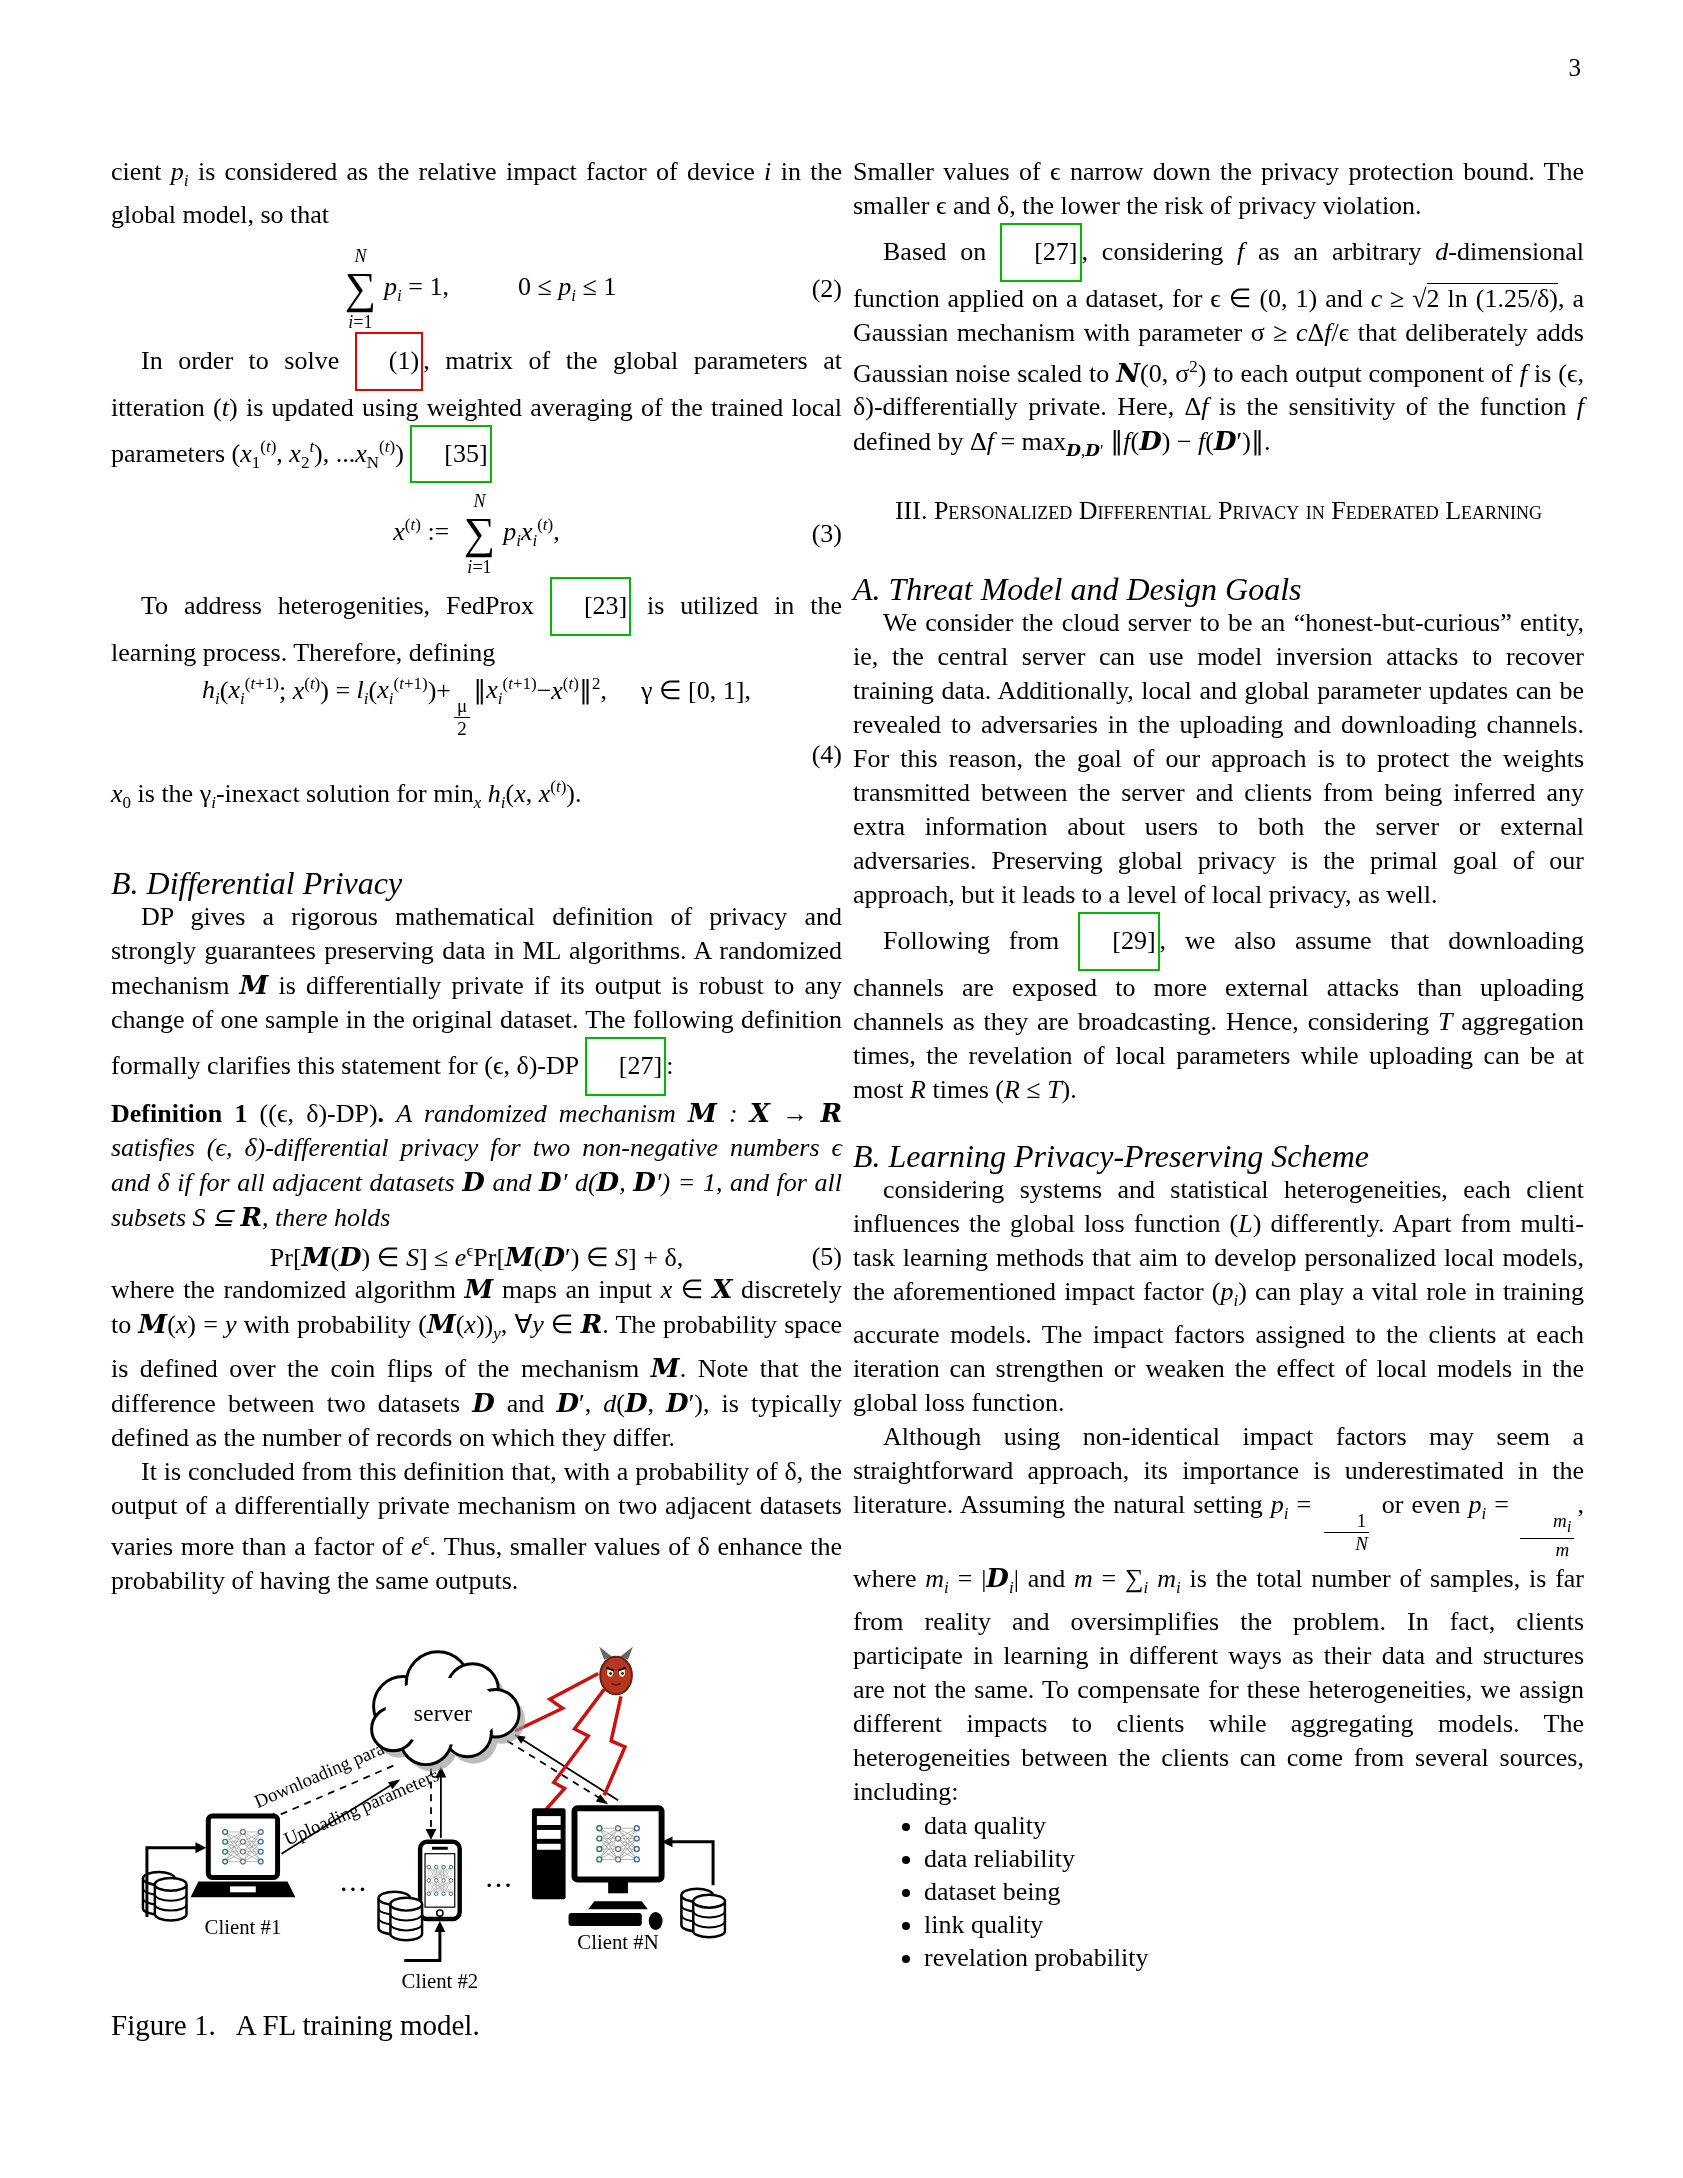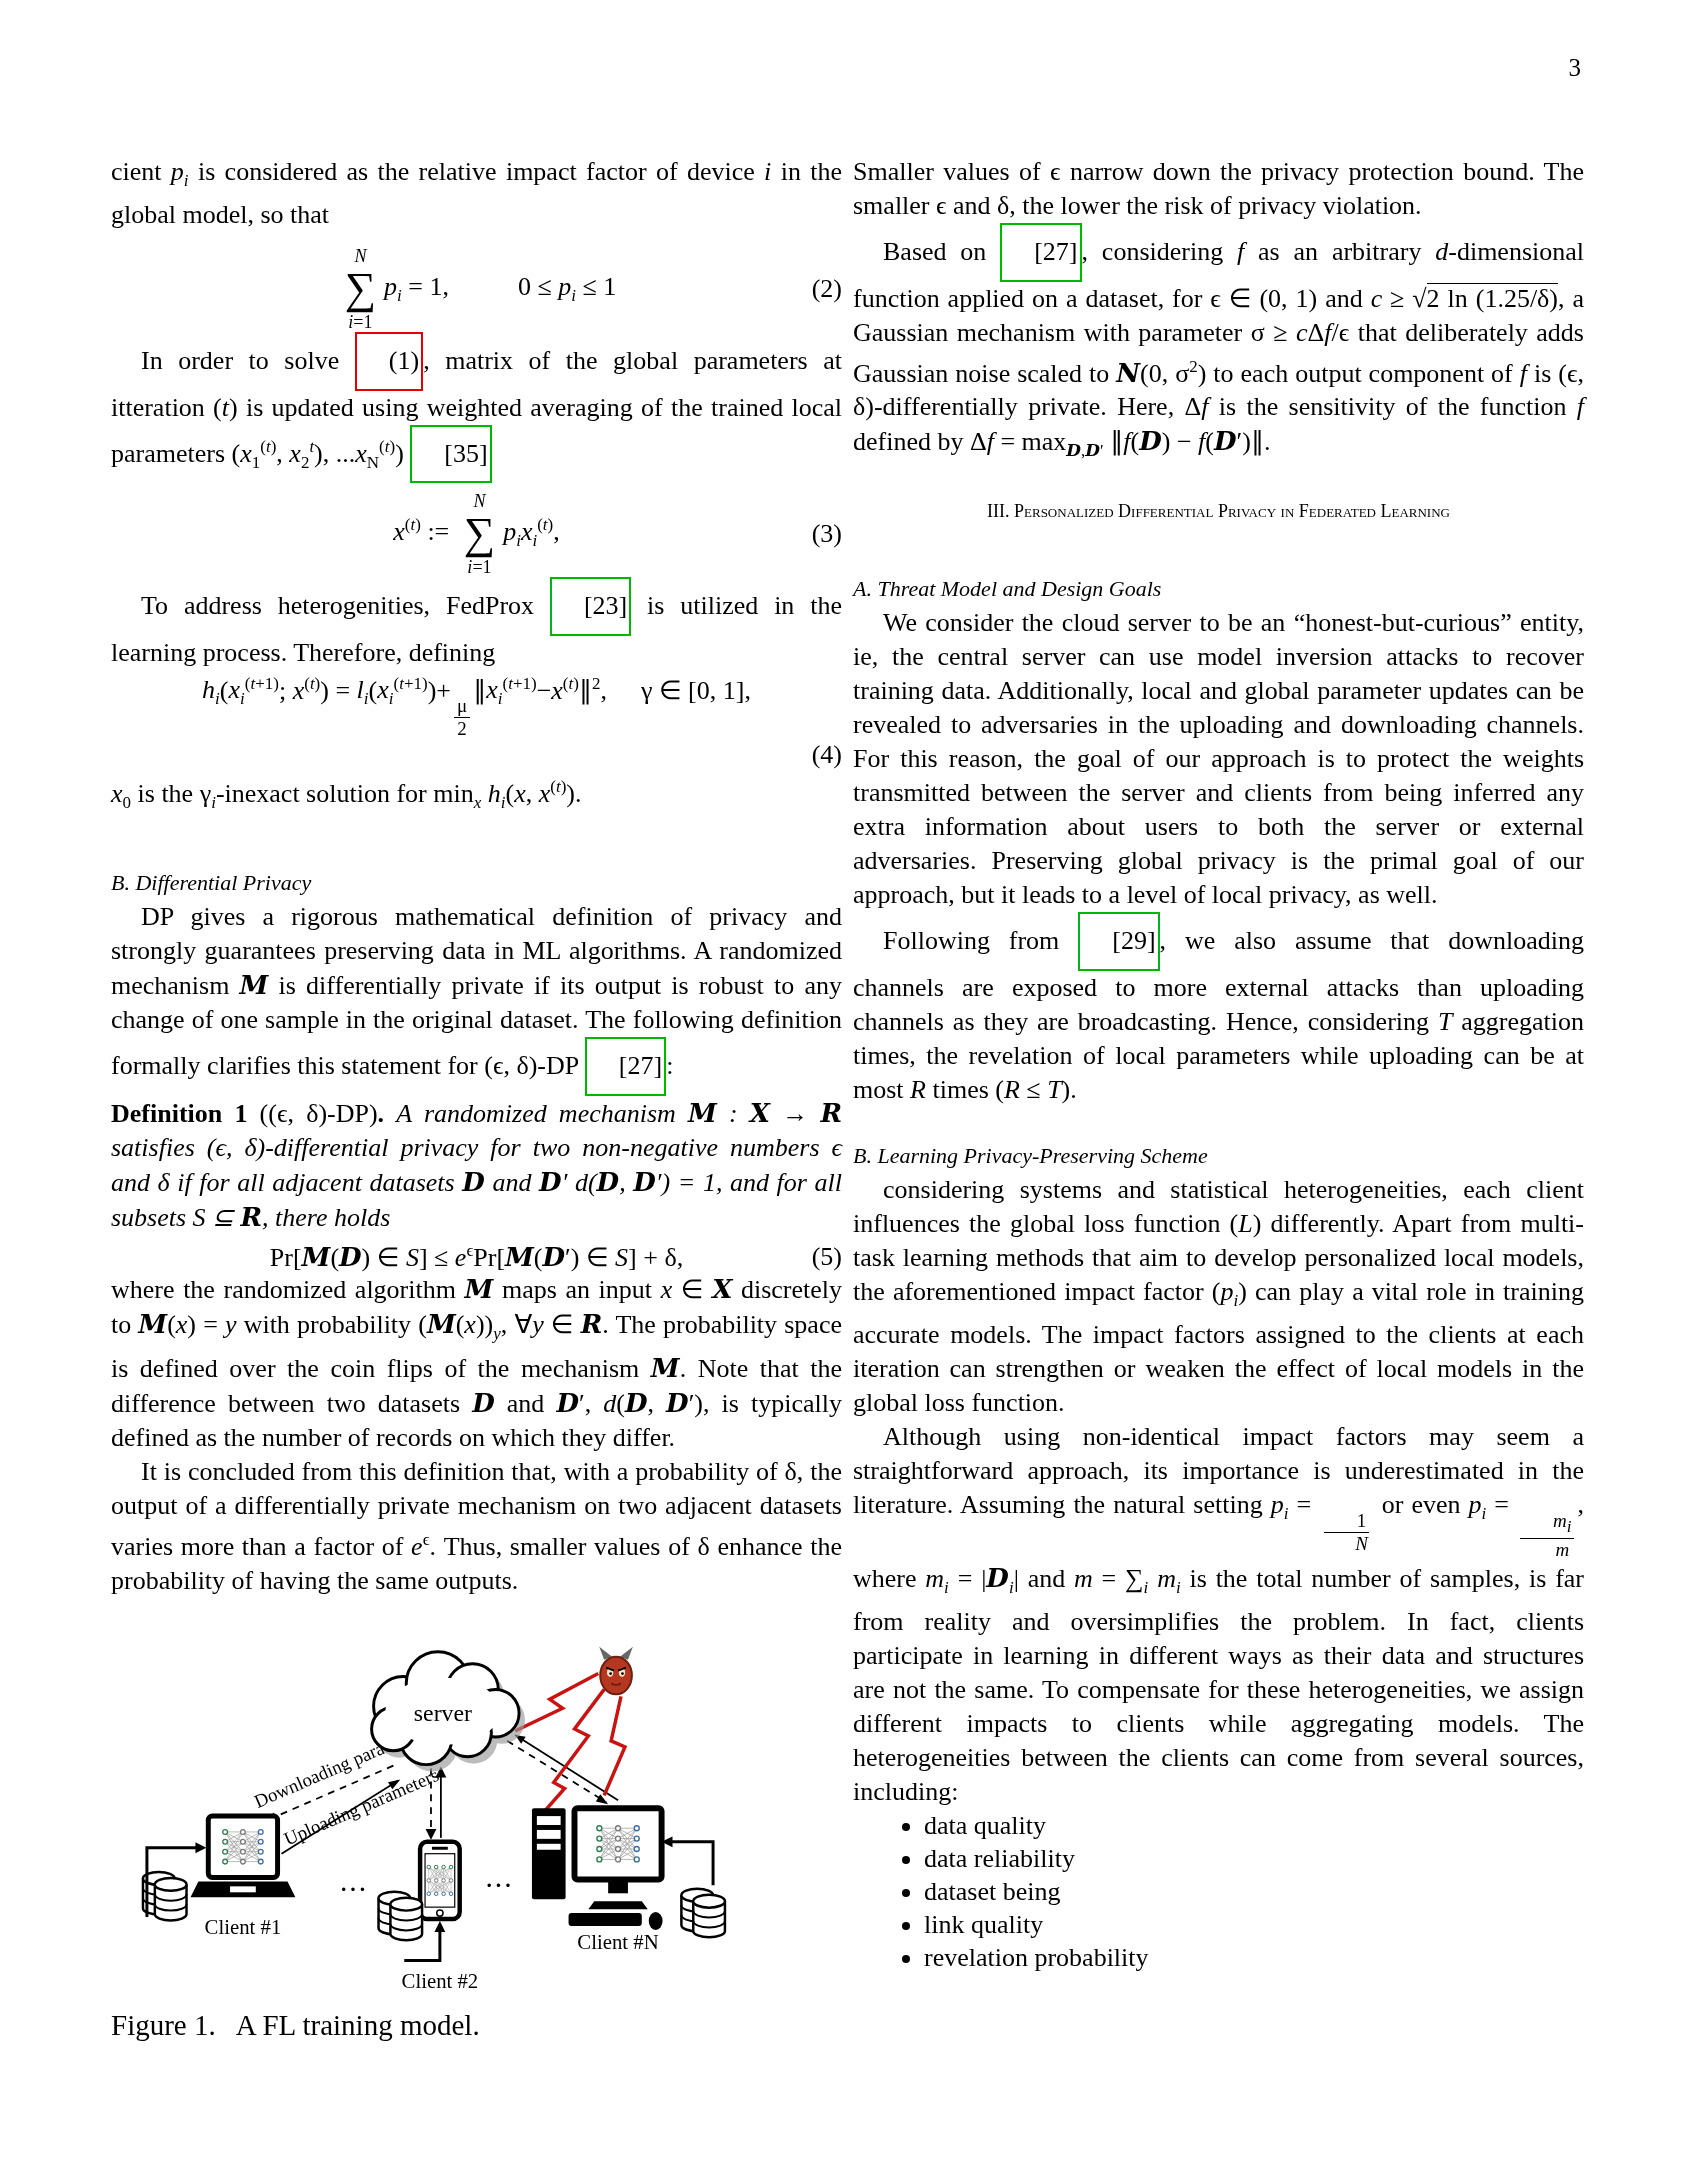--- a/index.html
+++ b/index.html
@@ -3,22 +3,22 @@
 <meta charset="utf-8">
 <style>
   html,body{margin:0;padding:0;background:#ffffff;}
   .page{position:relative;width:1683px;height:2178px;background:#fff;color:#000;
         font-family:"Liberation Serif", serif;font-size:26px;overflow:hidden;}
   .col{position:absolute;width:731px;}
   #colL{left:111px;top:155px;}
   #colR{left:853px;top:155px;}
   p.body{margin:0;text-align:justify;line-height:34px;}
   .ind{text-indent:30px;}
-  .hI{font-style:italic;font-weight:normal;font-size:22px;line-height:34px;margin:0;}
-  .hsc{font-variant:small-caps;text-align:center;line-height:34px;margin:0;font-size:18px;font-weight:normal;}
+  .hI{font-style:italic;font-weight:normal;font-size:32px;line-height:34px;margin:0;}
+  .hsc{font-variant:small-caps;text-align:center;line-height:34px;margin:0;font-size:26px;font-weight:normal;}
   .scr{font-family:"DejaVu Serif", serif;font-style:italic;font-weight:600;}
   .refbox{display:inline-block;border:2px solid #00b800;padding:14px 2px;line-height:1.02;}
   .refbox.red{border-color:#e60000;}
   .eqrow{position:relative;display:flex;justify-content:center;align-items:center;line-height:1.15;}
   .eqlabel{position:absolute;right:0;top:50%;transform:translateY(-50%);}
   .eqlabel2{text-align:right;line-height:30px;margin:0;}
   .sum{display:inline-flex;flex-direction:column;align-items:center;vertical-align:middle;margin:0 8px;line-height:1;}
   .sum .lim{font-size:18px;line-height:20px;}
   .sum .sig{font-size:44px;line-height:46px;}
   .frac{display:inline-flex;flex-direction:column;align-items:center;vertical-align:-14px;line-height:1;margin:0 3px;}

